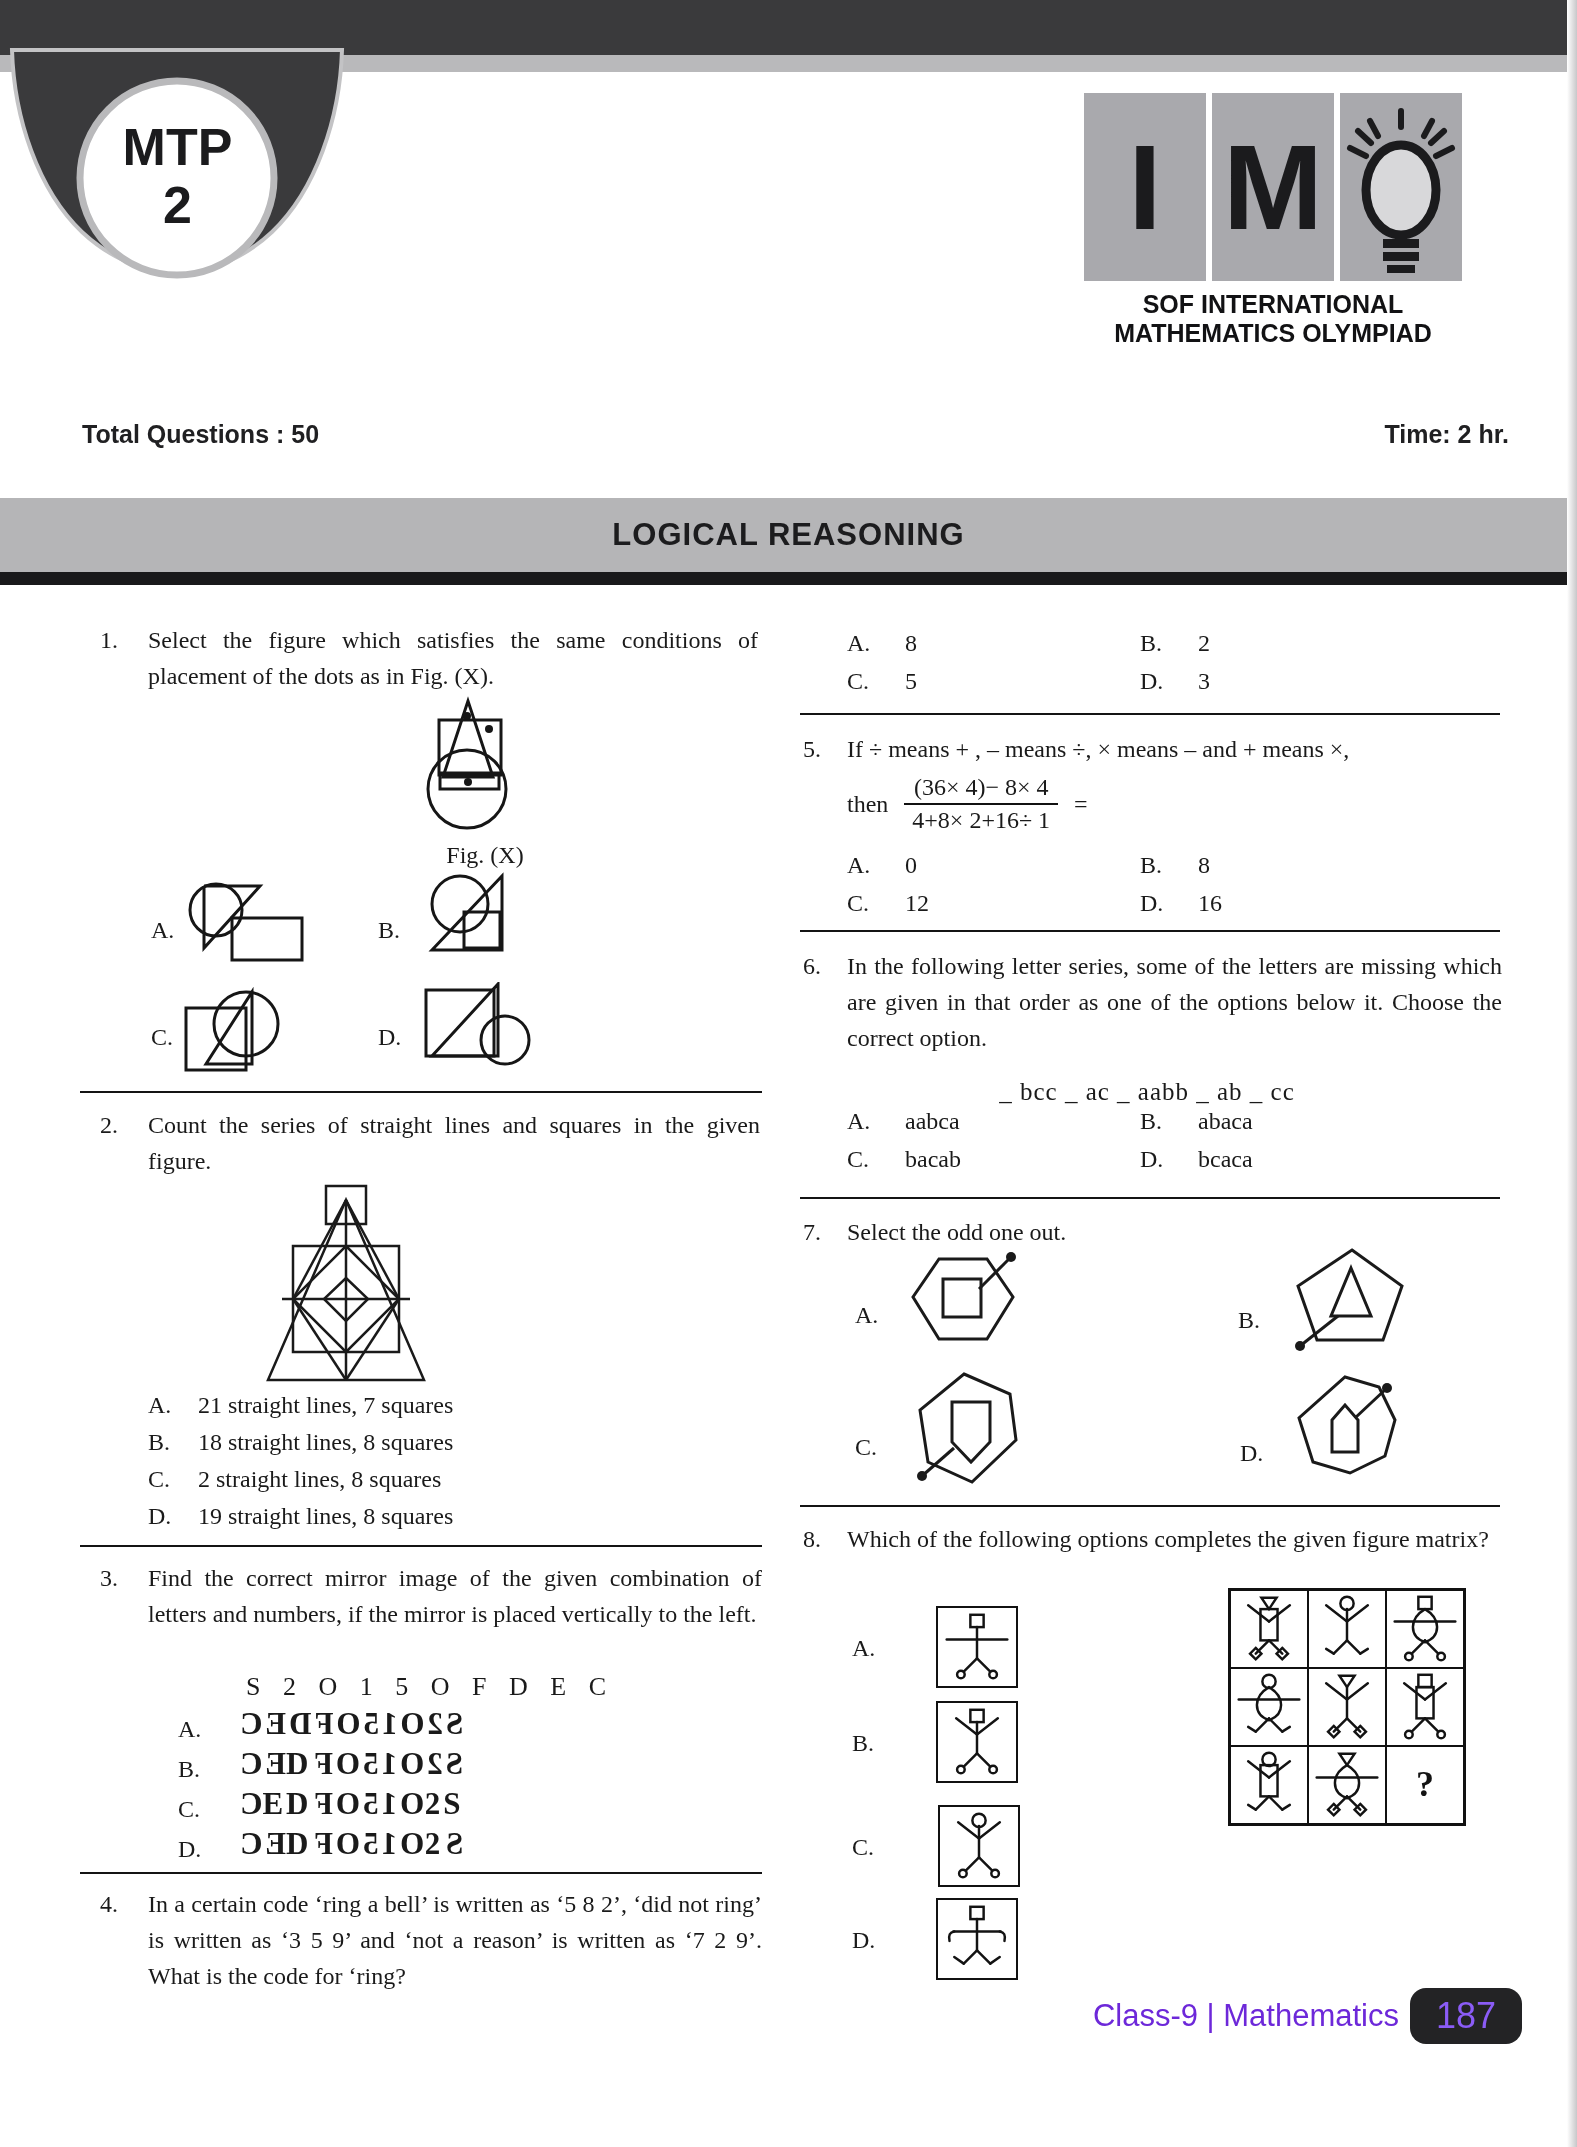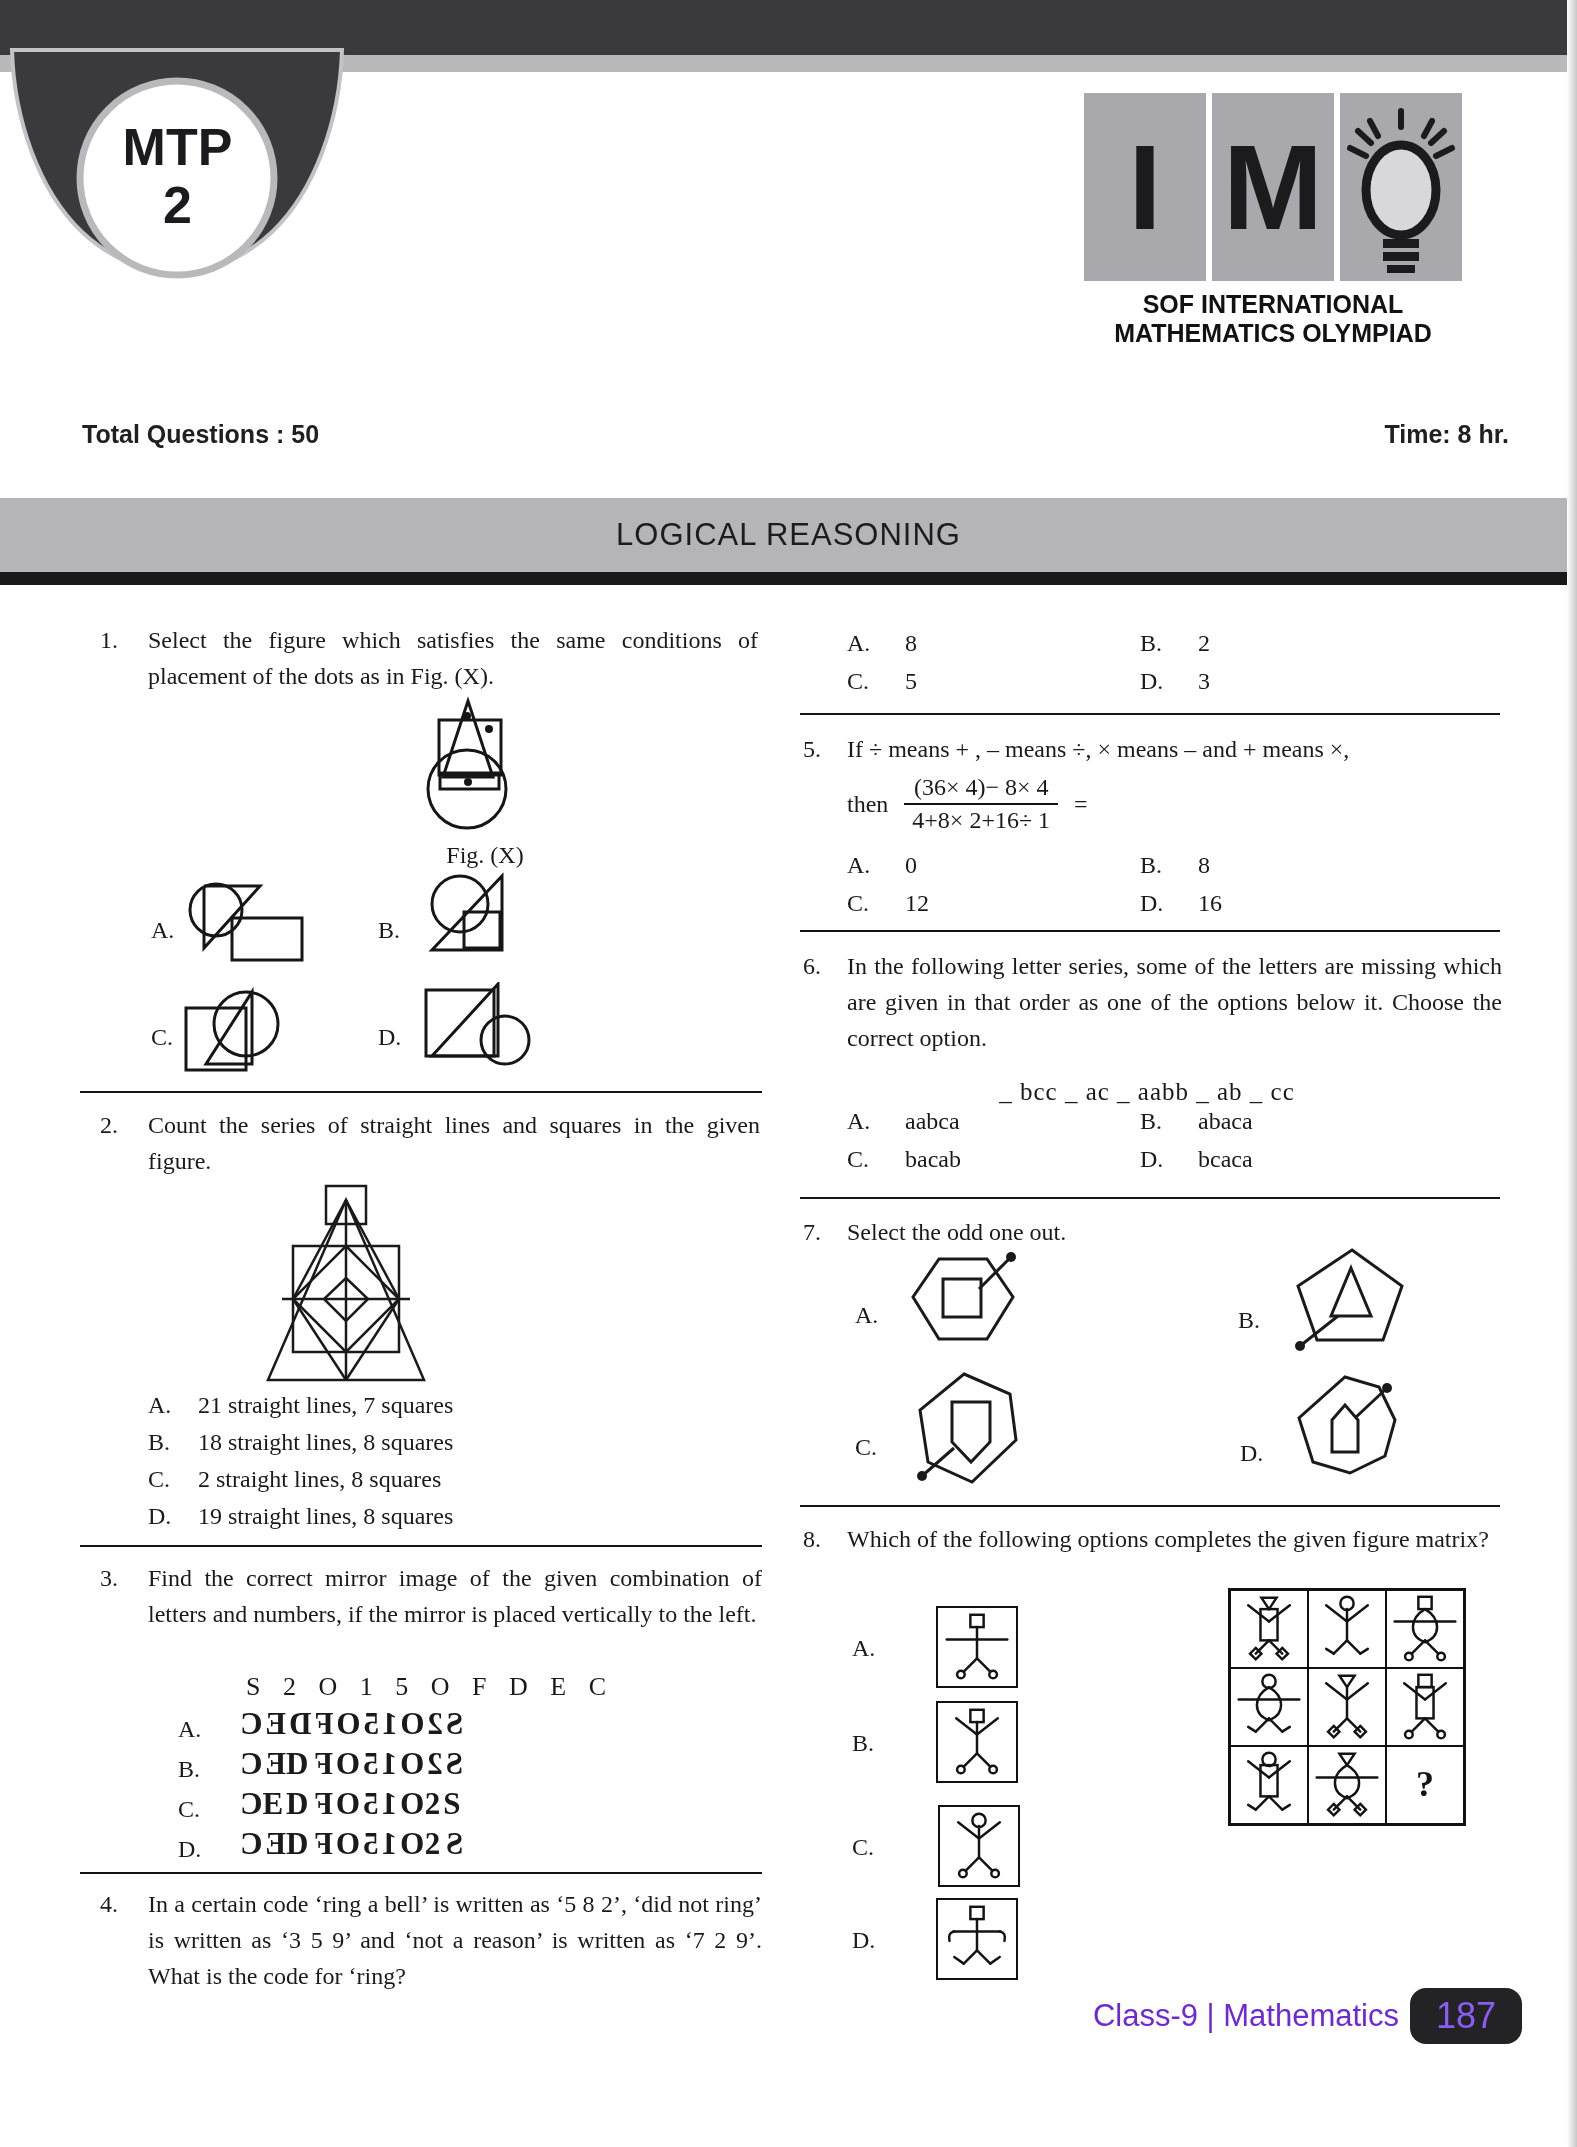--- a/index.html
+++ b/index.html
@@ -13,21 +13,21 @@
   .optrow{display:flex;margin-bottom:7px;}
   .optrow .l{width:50px;flex:0 0 50px;}
   .grid2 .row{display:flex;height:38px;align-items:flex-start;}
   .grid2 .c1{width:293px;display:flex;}
   .grid2 .c2{display:flex;}
   .grid2 .l{width:58px;flex:0 0 58px;font-size:24px;}
   .grid2 .v{font-size:24px;}
   .rule{position:absolute;height:2px;background:#141414;}
   .secbar{position:absolute;left:0;top:498px;width:1577px;height:74px;background:#b5b5b7;
           display:flex;align-items:center;justify-content:center;}
-  .secbar span{font-family:"Liberation Sans",sans-serif;font-weight:normal;font-size:31px;
+  .secbar span{font-family:"Liberation Sans",sans-serif;font-weight:bold;font-size:31px;
                letter-spacing:1px;color:#1c1c1e;}
   .blackbar{position:absolute;left:0;top:572px;width:1577px;height:13px;background:#19191b;}
   .imo{position:absolute;left:1083px;top:93px;width:380px;text-align:center;}
   .imo .panels{display:flex;justify-content:center;gap:6px;}
   .imo .panel{width:122px;height:188px;background:#a9a9ad;display:flex;align-items:center;justify-content:center;}
   .imo .panel span{font-family:"Liberation Sans",sans-serif;font-weight:bold;font-size:120px;color:#1b1b1d;}
   .imo .sub{font-family:"Liberation Sans",sans-serif;font-weight:bold;font-size:25px;color:#121214;
             letter-spacing:0px;line-height:29px;}
   .mirror-line{font-weight:bold;font-size:31px;letter-spacing:3px;font-family:"Liberation Serif",serif;}
   .mirror-line .flip{display:inline-block;transform:scaleX(-1);}
@@ -90,21 +90,21 @@
           <rect x="43" y="159" width="36" height="9" fill="#1b1b1d"></rect>
           <rect x="47" y="172" width="28" height="8" fill="#1b1b1d"></rect>
         </svg>
       </div>
     </div>
     <div class="sub" style="margin-top:9px;">SOF INTERNATIONAL</div>
     <div class="sub">MATHEMATICS OLYMPIAD</div>
   </div>
 
   <div class="abs sans" style="left:82px;top:420px;font-size:25px;font-weight:600;color:#202022;">Total Questions : 50</div>
-  <div class="abs sans" style="right:68px;top:420px;font-size:25px;font-weight:600;color:#202022;">Time: 8 hr.</div>
+  <div class="abs sans" style="right:68px;top:420px;font-size:25px;font-weight:600;color:#202022;">Time: 2 hr.</div>
 
   <div class="secbar">
     <span>LOGICAL REASONING</span>
   </div>
   <div class="blackbar"></div>
 
   <div class="abs qnum" style="left:100px;top:622px;">1.</div>
   <div class="abs para" style="left:148px;top:622px;width:610px;">Select the figure which satisfies the same conditions of placement of the dots as in Fig. (X).</div>
 
   <svg class="abs" style="left:424px;top:693px;" width="126" height="148" viewBox="0 0 126 148">

